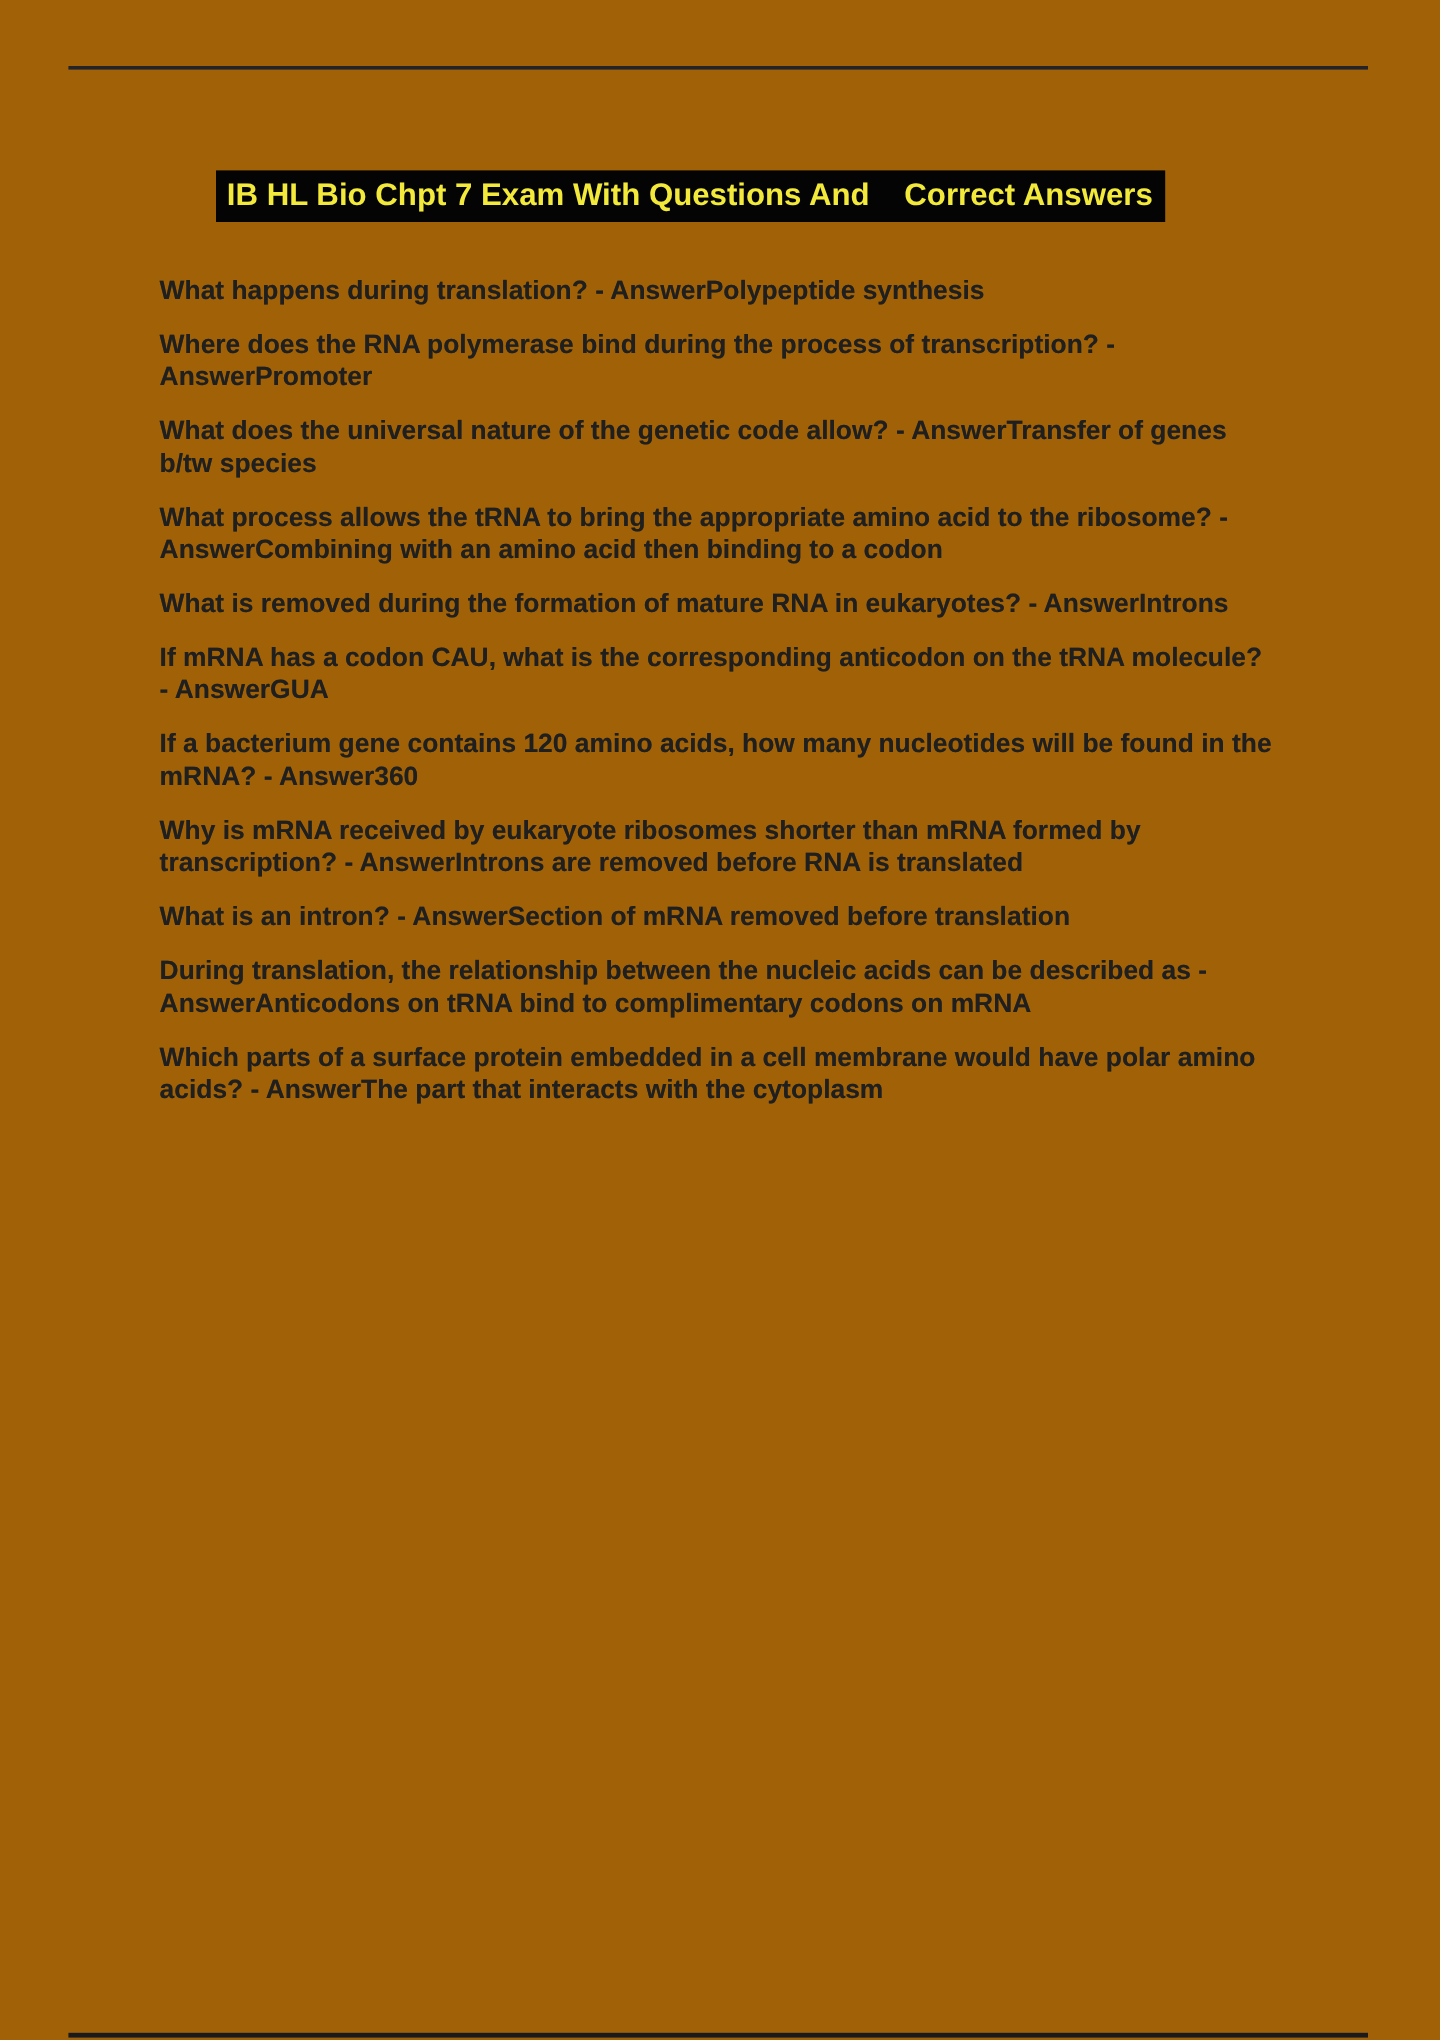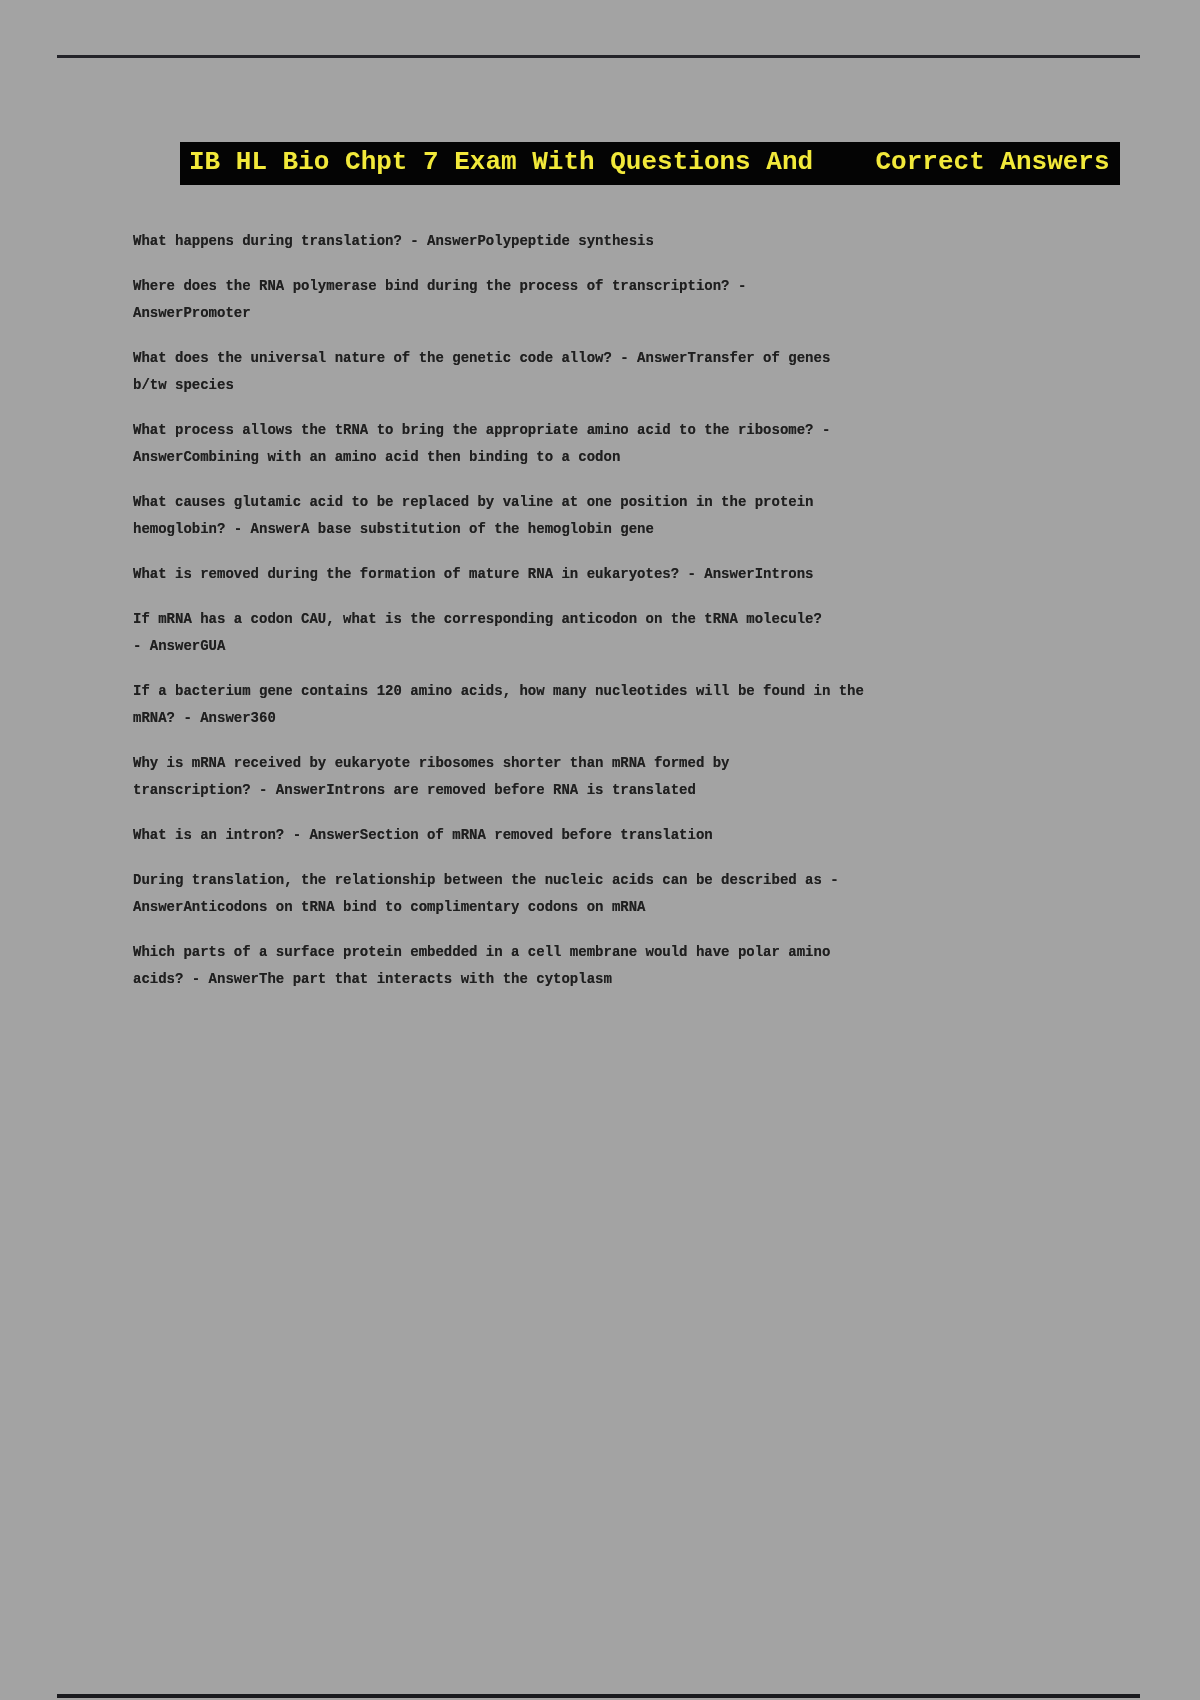--- a/index.html
+++ b/index.html
@@ -4,23 +4,23 @@
 <style>
   html, body {
     margin: 0;
     padding: 0;
     background: #ffffff;
   }
   .page {
     position: relative;
     width: 1200px;
     height: 1700px;
-    background: #a3a3a3;
+    background: #a16207;
     overflow: hidden;
-    font-family: Liberation Mono, monospace;
+    font-family: Liberation Sans, sans-serif;
   }
   .rule {
     position: absolute;
     left: 57px;
     width: 1083px;
     background: #232329;
   }
   .rule-top { top: 55px; height: 3px; }
   .rule-bottom { top: 1694px; height: 4px; background: #1a1a1e; }
 
@@ -40,21 +40,21 @@
 
   .content {
     position: absolute;
     left: 133px;
     top: 228px;
     width: 980px;
     color: #1f1f1f;
   }
   .qa {
     margin: 0 0 18px 0;
-    font-size: 14px;
+    font-size: 22px;
     font-weight: 700;
     line-height: 27px;
     white-space: pre;
     text-shadow: 0 0 0.5px rgba(40,40,40,0.65);
   }
 </style>
 </head>
 <body>
 
 <div class="page">
@@ -63,22 +63,20 @@
   <div class="title-bar">IB HL Bio Chpt 7 Exam With Questions And    Correct Answers</div>
 
   <div class="content">
     <p class="qa">What happens during translation? - AnswerPolypeptide synthesis</p>
     <p class="qa">Where does the RNA polymerase bind during the process of transcription? -
 AnswerPromoter</p>
     <p class="qa">What does the universal nature of the genetic code allow? - AnswerTransfer of genes
 b/tw species</p>
     <p class="qa">What process allows the tRNA to bring the appropriate amino acid to the ribosome? -
 AnswerCombining with an amino acid then binding to a codon</p>
-    <p class="qa">What causes glutamic acid to be replaced by valine at one position in the protein
-hemoglobin? - AnswerA base substitution of the hemoglobin gene</p>
     <p class="qa">What is removed during the formation of mature RNA in eukaryotes? - AnswerIntrons</p>
     <p class="qa">If mRNA has a codon CAU, what is the corresponding anticodon on the tRNA molecule?
 - AnswerGUA</p>
     <p class="qa">If a bacterium gene contains 120 amino acids, how many nucleotides will be found in the
 mRNA? - Answer360</p>
     <p class="qa">Why is mRNA received by eukaryote ribosomes shorter than mRNA formed by
 transcription? - AnswerIntrons are removed before RNA is translated</p>
     <p class="qa">What is an intron? - AnswerSection of mRNA removed before translation</p>
     <p class="qa">During translation, the relationship between the nucleic acids can be described as -
 AnswerAnticodons on tRNA bind to complimentary codons on mRNA</p>

